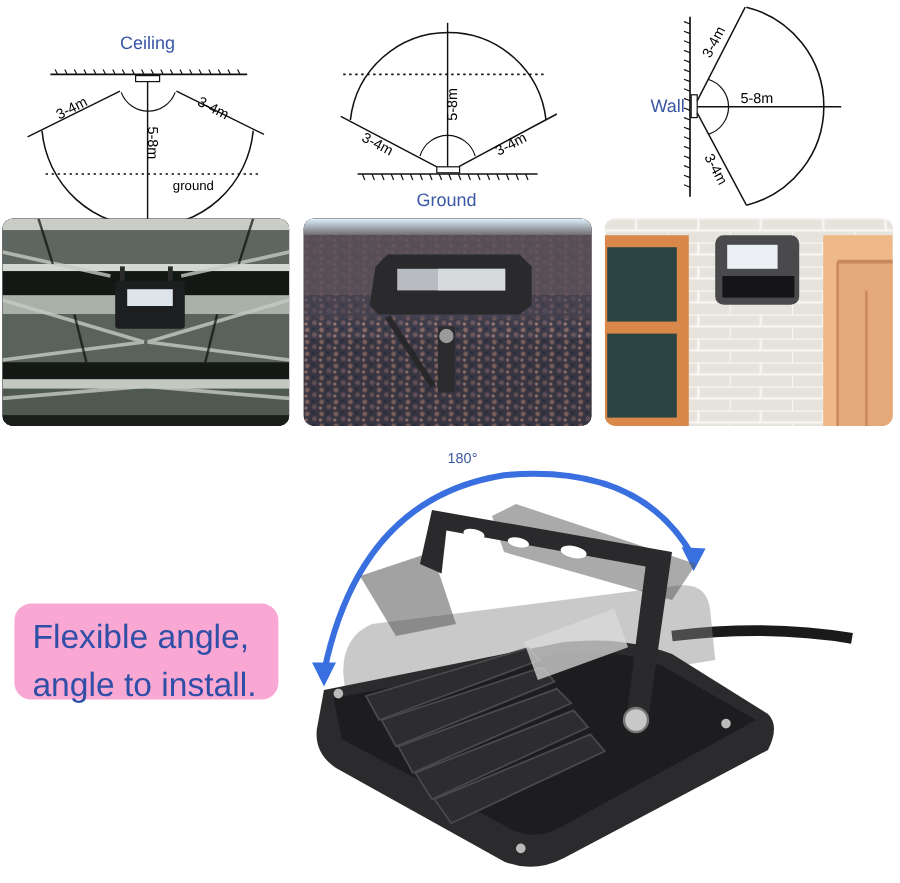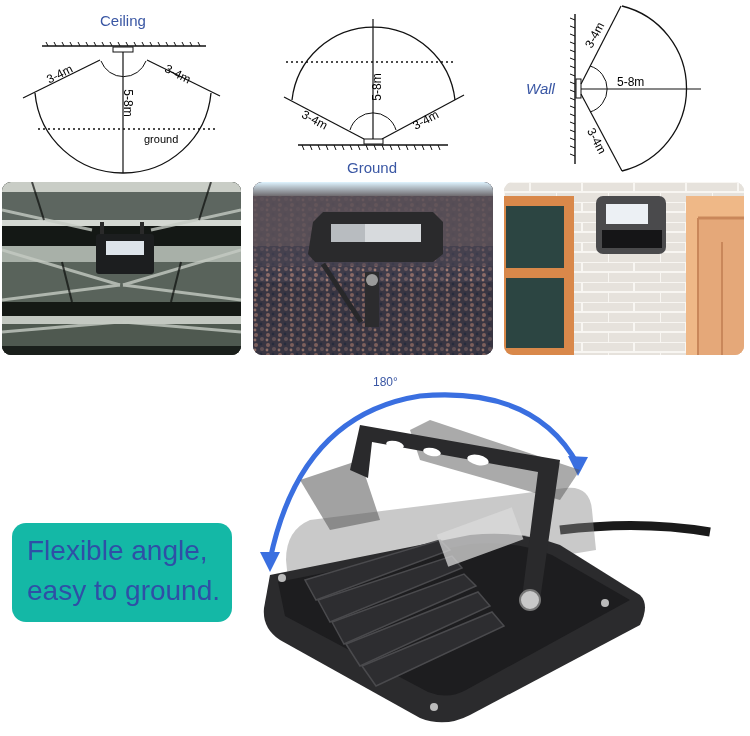--- a/index.html
+++ b/index.html
@@ -1,27 +1,27 @@
 <!DOCTYPE html>
 <html><head>
 <meta charset="utf-8">
 <style>
   html,body{margin:0;padding:0;background:#ffffff;}
   body{width:750px;height:736px;position:relative;overflow:hidden;font-family:"Liberation Sans",sans-serif;}
   .abs{position:absolute;}
   .lbl{position:absolute;color:#3a57a4;font-family:"Liberation Sans",sans-serif;font-size:15px;}
   .photo{position:absolute;top:182px;height:173px;border-radius:9px;overflow:hidden;}
   svg{display:block;}
-  .callout{position:absolute;left:12px;top:503px;width:220px;height:99px;background:#14b8a6;border-radius:14px;margin-top:20px;}
+  .callout{position:absolute;left:12px;top:503px;width:220px;height:80px;background:#f9a8d4;border-radius:14px;}
   .callout-line{position:absolute;left:15px;color:#2f4fa6;font-size:28px;font-family:"Liberation Sans",sans-serif;white-space:nowrap;}
 </style>
 </head>
 <body>
 
-<div class="abs" style="left:0;top:0;width:250px;height:175px;">
+<div class="abs" style="left:0;top:16px;width:250px;height:175px;">
   <div class="lbl" style="left:100px;top:12px;">Ceiling</div>
   <svg width="250" height="175" viewBox="0 0 250 175">
     <line x1="42" y1="46" x2="206" y2="46" stroke="#111" stroke-width="1.4"></line>
     <g stroke="#111" stroke-width="1">
       <line x1="46" y1="42" x2="48" y2="46"></line>
         <line x1="54" y1="42" x2="56" y2="46"></line>
         <line x1="62" y1="42" x2="64" y2="46"></line>
       <line x1="70" y1="42" x2="72" y2="46"></line>
         <line x1="78" y1="42" x2="80" y2="46"></line>
         <line x1="86" y1="42" x2="88" y2="46"></line>
@@ -85,21 +85,21 @@
         <line x1="168" y1="145" x2="170" y2="150"></line>
     </g>
   </svg>
   <div class="abs" style="left:31px;top:113px;font-size:12px;transform:rotate(28deg);">3-4m</div>
   <div class="abs" style="left:142px;top:113px;font-size:12px;transform:rotate(-28deg);">3-4m</div>
   <div class="abs" style="left:93px;top:80px;font-size:12px;transform:rotate(-90deg);">5-8m</div>
   <div class="lbl" style="left:77px;top:159px;">Ground</div>
 </div>
 
 <div class="abs" style="left:520px;top:0;width:230px;height:180px;">
-  <div class="lbl" style="left:6px;top:80px;font-style:italic;">Wall</div>
+  <div class="lbl" style="left:22px;top:80px;">Wall</div>
   <svg width="230" height="180" viewBox="0 0 230 180">
     <line x1="55" y1="14" x2="55" y2="164" stroke="#111" stroke-width="1.4"></line>
     <g stroke="#111" stroke-width="1">
       <line x1="50" y1="18" x2="55" y2="20"></line>
         <line x1="50" y1="26" x2="55" y2="28"></line>
         <line x1="50" y1="34" x2="55" y2="36"></line>
       <line x1="50" y1="42" x2="55" y2="44"></line>
         <line x1="50" y1="50" x2="55" y2="52"></line>
         <line x1="50" y1="58" x2="55" y2="60"></line>
       <line x1="50" y1="66" x2="55" y2="68"></line>
@@ -252,14 +252,14 @@
   <ellipse cx="478" cy="100" rx="11" ry="5" fill="#fff" transform="rotate(12 478 100)"></ellipse>
   <circle cx="530" cy="240" r="10" fill="#c8c8c8" stroke="#777" stroke-width="2"></circle>
 
   <circle cx="282" cy="218" r="4" fill="#bbb"></circle>
   <circle cx="605" cy="243" r="4" fill="#bbb"></circle>
   <circle cx="434" cy="347" r="4" fill="#bbb"></circle>
 </svg>
 
 <div class="callout">
   <div class="callout-line" style="top:12px;">Flexible angle,</div>
-  <div class="callout-line" style="top:52px;">easy to ground.</div>
+  <div class="callout-line" style="top:52px;">angle to install.</div>
 </div>
 
 </body></html>

